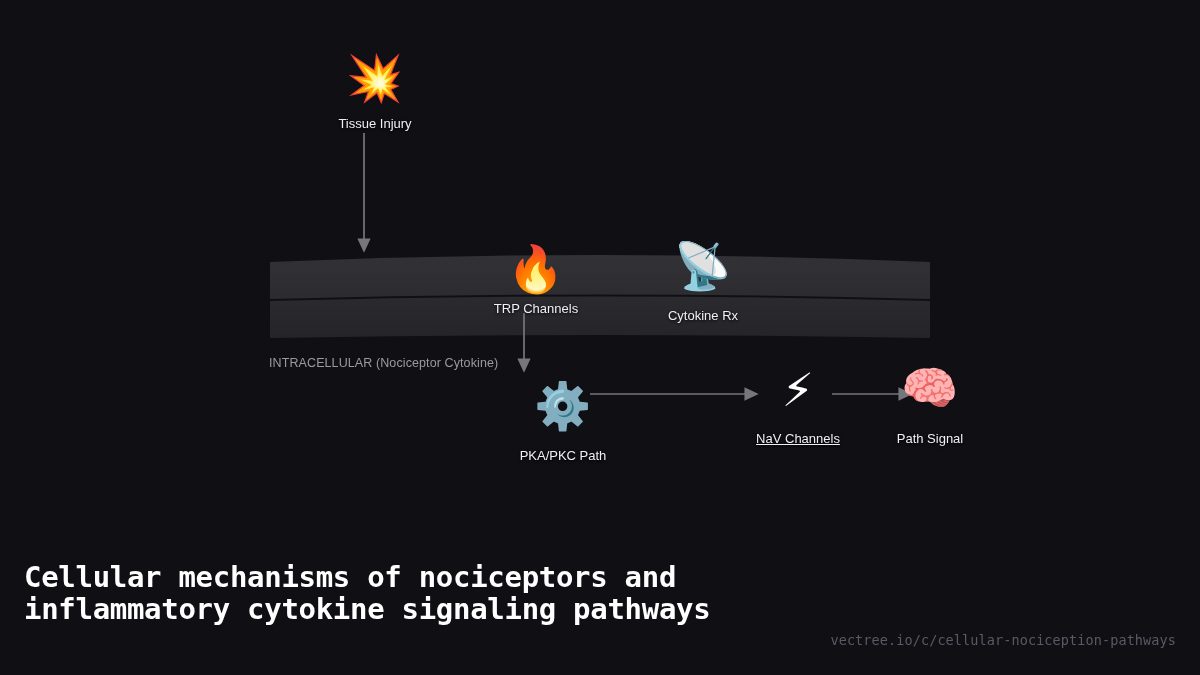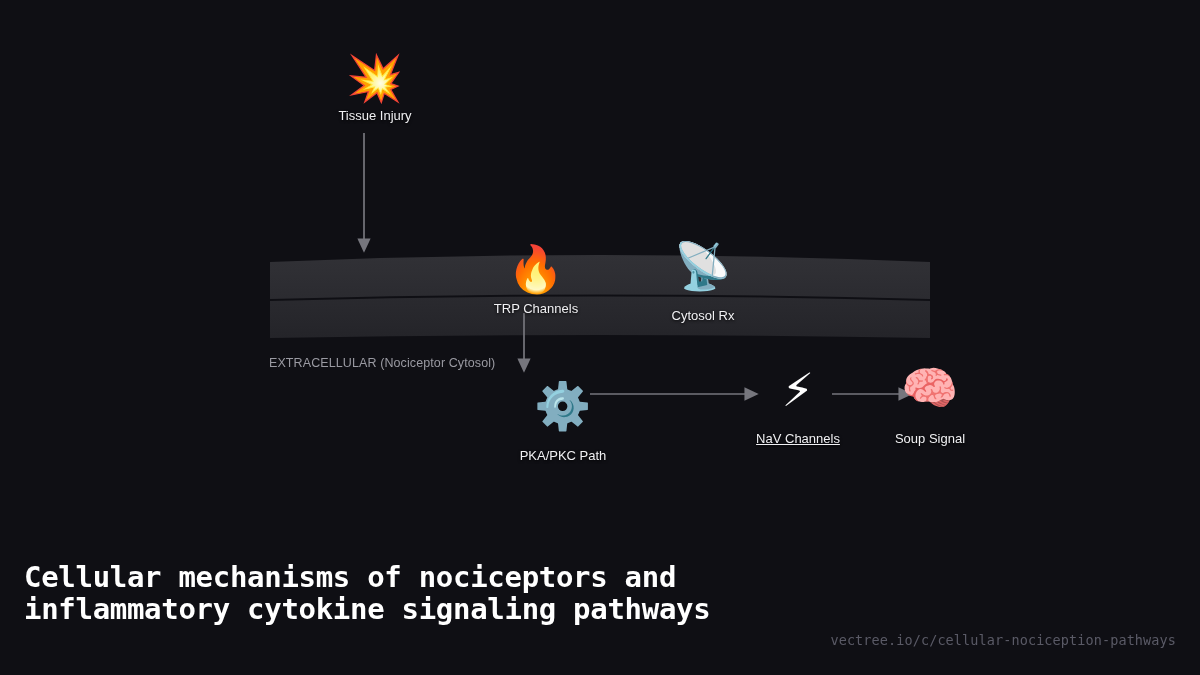--- a/index.html
+++ b/index.html
@@ -167,50 +167,50 @@
         <path d="M0,0.6 L8.4,4.5 L0,8.4 Z" fill="#76767d"></path>
       </marker>
     </defs>
     <line x1="364" y1="133" x2="364" y2="251" stroke="#76767d" stroke-width="1.7" marker-end="url(#arrowHead)"></line>
     <line x1="524" y1="313" x2="524" y2="371" stroke="#76767d" stroke-width="1.7" marker-end="url(#arrowHead)"></line>
     <line x1="590" y1="394" x2="757" y2="394" stroke="#76767d" stroke-width="1.7" marker-end="url(#arrowHead)"></line>
     <line x1="832" y1="394" x2="911" y2="394" stroke="#76767d" stroke-width="1.7" marker-end="url(#arrowHead)"></line>
   </svg>
 
 
-  <div class="compartment-label" style="left:269px; top:356px;">EXTRACELLULAR (Nociceptor Cytosol)</div>
+  <div class="compartment-label" style="left:269px; top:356px;">INTRACELLULAR (Nociceptor Cytokine)</div>
 
   <div class="node" style="left:375px; top:52px;">
     <div class="node-emoji">💥</div>
-    <div class="node-label" style="margin-top:4px;">Tissue Injury</div>
+    <div class="node-label" style="margin-top:12px;">Tissue Injury</div>
   </div>
 
   <div class="node" style="left:536px; top:243px;">
     <div class="node-emoji">🔥</div>
     <div class="node-label" style="">TRP Channels</div>
   </div>
 
   <div class="node" style="left:703px; top:240px;">
     <div class="node-emoji">📡</div>
-    <div class="node-label" style="margin-top:16px;">Cytosol Rx</div>
+    <div class="node-label" style="margin-top:16px;">Cytokine Rx</div>
   </div>
 
   <div class="node" style="left:563px; top:380px;">
     <div class="node-emoji">⚙️</div>
     <div class="node-label" style="margin-top:16px;">PKA/PKC Path</div>
   </div>
 
   <div class="node" style="left:798px; top:364px;">
     <div class="node-emoji">⚡</div>
     <div class="node-label" style="margin-top:15px;text-decoration:underline;">NaV Channels</div>
   </div>
 
   <div class="node" style="left:930px; top:362px;">
     <div class="node-emoji">🧠</div>
-    <div class="node-label" style="margin-top:17px;">Soup Signal</div>
+    <div class="node-label" style="margin-top:17px;">Path Signal</div>
   </div>
 
 </div>
 
 <div id="footer">
 
 
   <div id="deck-url">vectree.io/c/cellular-nociception-pathways</div>
 
   <div id="deck-title">Cellular mechanisms of nociceptors and inflammatory cytokine signaling pathways</div>

